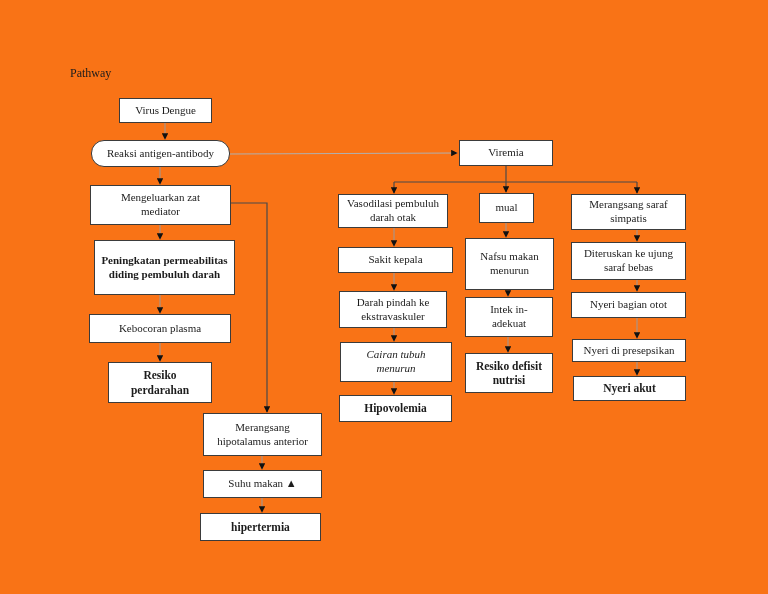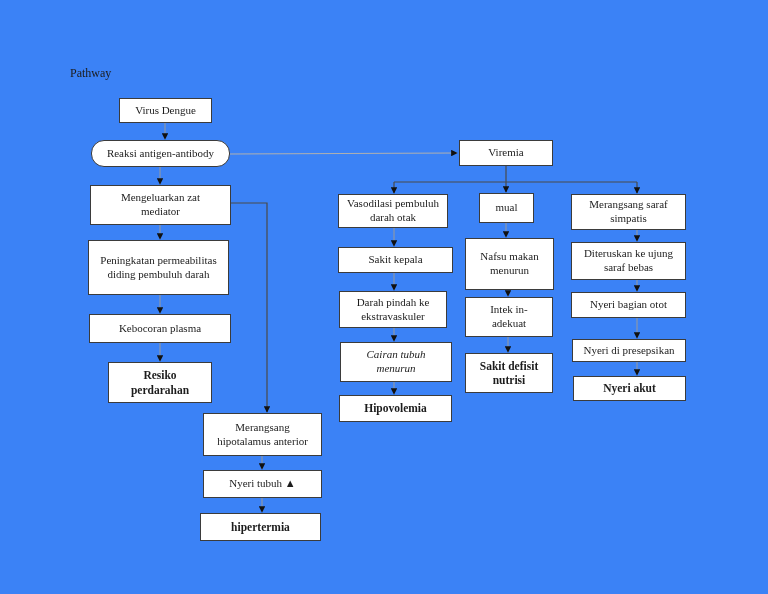--- a/index.html
+++ b/index.html
@@ -1,38 +1,38 @@
 <!DOCTYPE html>
 <html><head>
 <meta charset="utf-8">
 <style>
   html,body { margin:0; padding:0; background:#ffffff; }
   #canvas {
-    position:relative; width:768px; height:594px; background:#3b82f6;
+    position:relative; width:768px; height:594px; background:#f97316;
     font-family:"Liberation Serif", serif; overflow:hidden;
   }
   #page-title {
     position:absolute; left:70px; top:66px;
     font-size:12px; color:#1c1c1c;
   }
   #connectors { position:absolute; left:0; top:0; width:768px; height:594px; }
   .node {
     position:absolute; box-sizing:border-box;
     display:flex; align-items:center; justify-content:center;
     text-align:center; white-space:pre-line;
     border:1.4px solid #3b3b3b; background:#ffffff;
     font-size:11px; line-height:1.25; color:#1c1c1c;
     padding:1px 2px;
   }
   .node.bold { font-weight:bold; font-size:11.5px; }
 
   #n-virus            { left:119px; top:98px;  width:93px;  height:25px; }
   #n-reaksi           { left:91px;  top:140px; width:139px; height:27px;border-radius:13px; }
   #n-mengeluarkan     { left:90px;  top:185px; width:141px; height:40px; }
-  #n-peningkatan      { left:88px;  top:240px; width:141px; height:55px; }
+  #n-peningkatan      { left:94px;  top:240px; width:141px; height:55px;font-weight:bold; }
   #n-kebocoran        { left:89px;  top:314px; width:142px; height:29px; }
   #n-resiko-perdarahan{ left:108px; top:362px; width:104px; height:41px; }
   #n-merangsang-hipo  { left:203px; top:413px; width:119px; height:43px; }
   #n-suhu             { left:203px; top:470px; width:119px; height:28px; }
   #n-hipertermia      { left:200px; top:513px; width:121px; height:28px; }
   #n-vasodilasi       { left:338px; top:194px; width:110px; height:34px; }
   #n-sakit            { left:338px; top:247px; width:115px; height:26px; }
   #n-darah            { left:339px; top:291px; width:108px; height:37px; }
   #n-cairan           { left:340px; top:342px; width:112px; height:40px;font-style:italic; }
   #n-hipovolemia      { left:339px; top:395px; width:113px; height:27px; }
@@ -103,37 +103,37 @@
   <div class="node" id="n-reaksi">Reaksi antigen-antibody</div>
   <div class="node" id="n-mengeluarkan">Mengeluarkan zat
 mediator</div>
   <div class="node" id="n-peningkatan">Peningkatan permeabilitas
 diding pembuluh darah</div>
   <div class="node" id="n-kebocoran">Kebocoran plasma</div>
   <div class="node bold" id="n-resiko-perdarahan">Resiko
 perdarahan</div>
   <div class="node" id="n-merangsang-hipo">Merangsang
 hipotalamus anterior</div>
-  <div class="node" id="n-suhu">Nyeri tubuh  ▲</div>
+  <div class="node" id="n-suhu">Suhu makan  ▲</div>
   <div class="node bold" id="n-hipertermia">hipertermia</div>
   <div class="node" id="n-vasodilasi">Vasodilasi pembuluh
 darah otak</div>
   <div class="node" id="n-sakit">Sakit kepala</div>
   <div class="node" id="n-darah">Darah pindah ke
 ekstravaskuler</div>
   <div class="node" id="n-cairan">Cairan tubuh
 menurun</div>
   <div class="node bold" id="n-hipovolemia">Hipovolemia</div>
   <div class="node" id="n-viremia">Viremia</div>
   <div class="node" id="n-mual">mual</div>
   <div class="node" id="n-nafsu">Nafsu makan
 menurun</div>
   <div class="node" id="n-intek">Intek in-
 adekuat</div>
-  <div class="node bold" id="n-resiko-defisit">Sakit defisit
+  <div class="node bold" id="n-resiko-defisit">Resiko defisit
 nutrisi</div>
   <div class="node" id="n-merangsang-saraf">Merangsang saraf
 simpatis</div>
   <div class="node" id="n-diteruskan">Diteruskan ke ujung
 saraf bebas</div>
   <div class="node" id="n-nyeri-otot">Nyeri bagian otot</div>
   <div class="node" id="n-presepsikan">Nyeri di presepsikan</div>
   <div class="node bold" id="n-nyeri-akut">Nyeri akut</div>
 
 </div>

